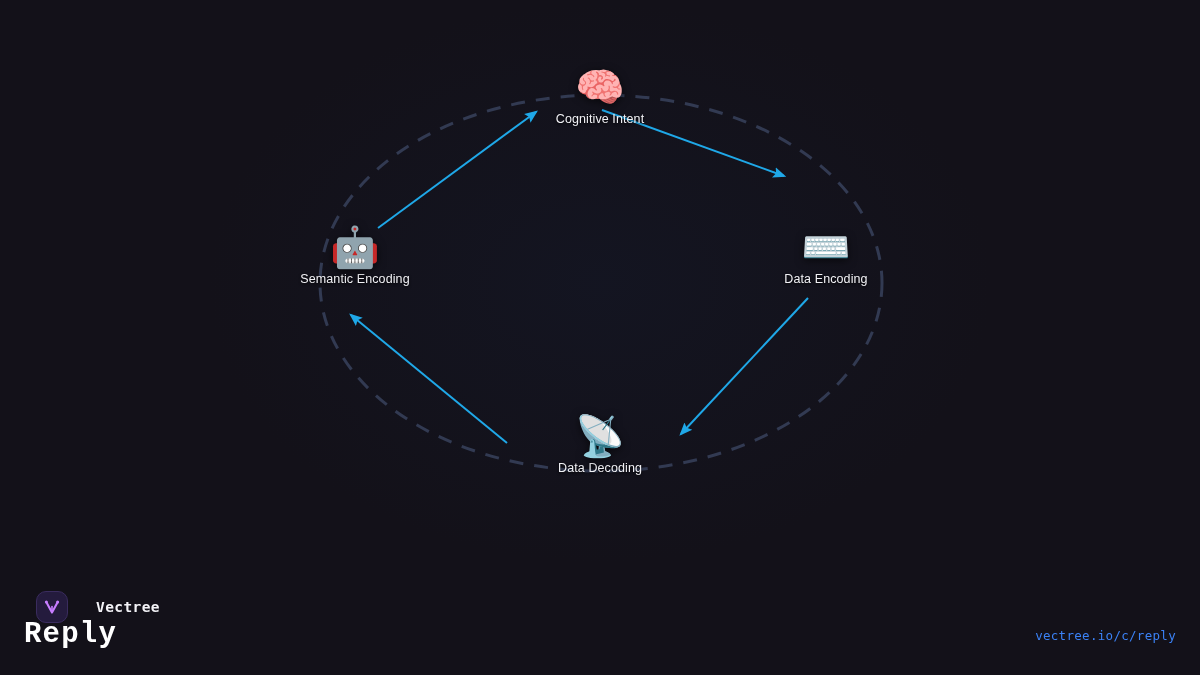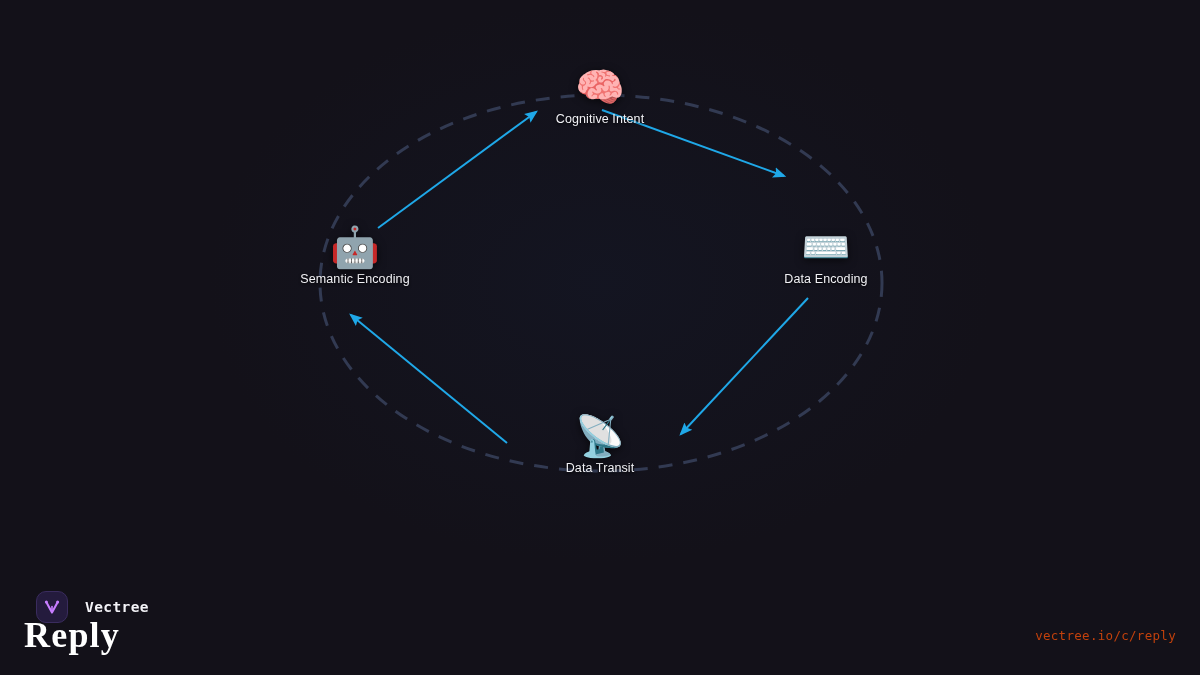--- a/index.html
+++ b/index.html
@@ -72,21 +72,21 @@
     text-shadow: 0 1px 3px rgba(0,0,0,0.9);
   }
 
   
   .brand {
     position: absolute;
     left: 24px;
     bottom: 52px;
     display: flex;
     align-items: center;
-    gap: 17px;
+    gap: 28px;
     padding-left: 12px;
   }
 
   .brand-logo {
     width: 32px;
     height: 32px;
     border-radius: 10px;
     background: #241b3d;
     border: 1px solid #3a2c5e;
     display: flex;
@@ -100,35 +100,35 @@
     font-size: 14.5px;
     font-weight: bold;
     color: #f3f3f7;
     letter-spacing: 0.4px;
   }
 
   .page-title {
     position: absolute;
     left: 24px;
     bottom: 20px;
-    font-family: Liberation Serif, serif;
-    font-size: 36px;
+    font-family: Liberation Mono, monospace;
+    font-size: 29px;
     font-weight: bold;
     color: #ffffff;
     letter-spacing: 1.2px;
     line-height: 40px;
   }
 
   .url {
     position: absolute;
     right: 24px;
     bottom: 32px;
     font-family: "DejaVu Sans Mono", monospace;
     font-size: 12.5px;
-    color: #c2410c;
+    color: #3b82f6;
     letter-spacing: 0.3px;
   }
 </style>
 </head>
 <body>
 
 <div class="bg-glow"></div>
 
 <div class="stage">
 
@@ -154,21 +154,21 @@
     <span class="node-label">Cognitive Intent</span>
   </div>
 
   <div class="node" id="node-input-encoding" style="left:826px; top:255px;">
     <span class="node-icon">⌨️</span>
     <span class="node-label">Data Encoding</span>
   </div>
 
   <div class="node" id="node-data-transit" style="left:600px; top:444px;">
     <span class="node-icon">📡</span>
-    <span class="node-label">Data Transit</span>
+    <span class="node-label">Data Decoding</span>
   </div>
 
   <div class="node" id="node-semantic-decoding" style="left:355px; top:255px;">
     <span class="node-icon">🤖</span>
     <span class="node-label">Semantic Encoding</span>
   </div>
 
 </div>
 
 <div class="brand">

